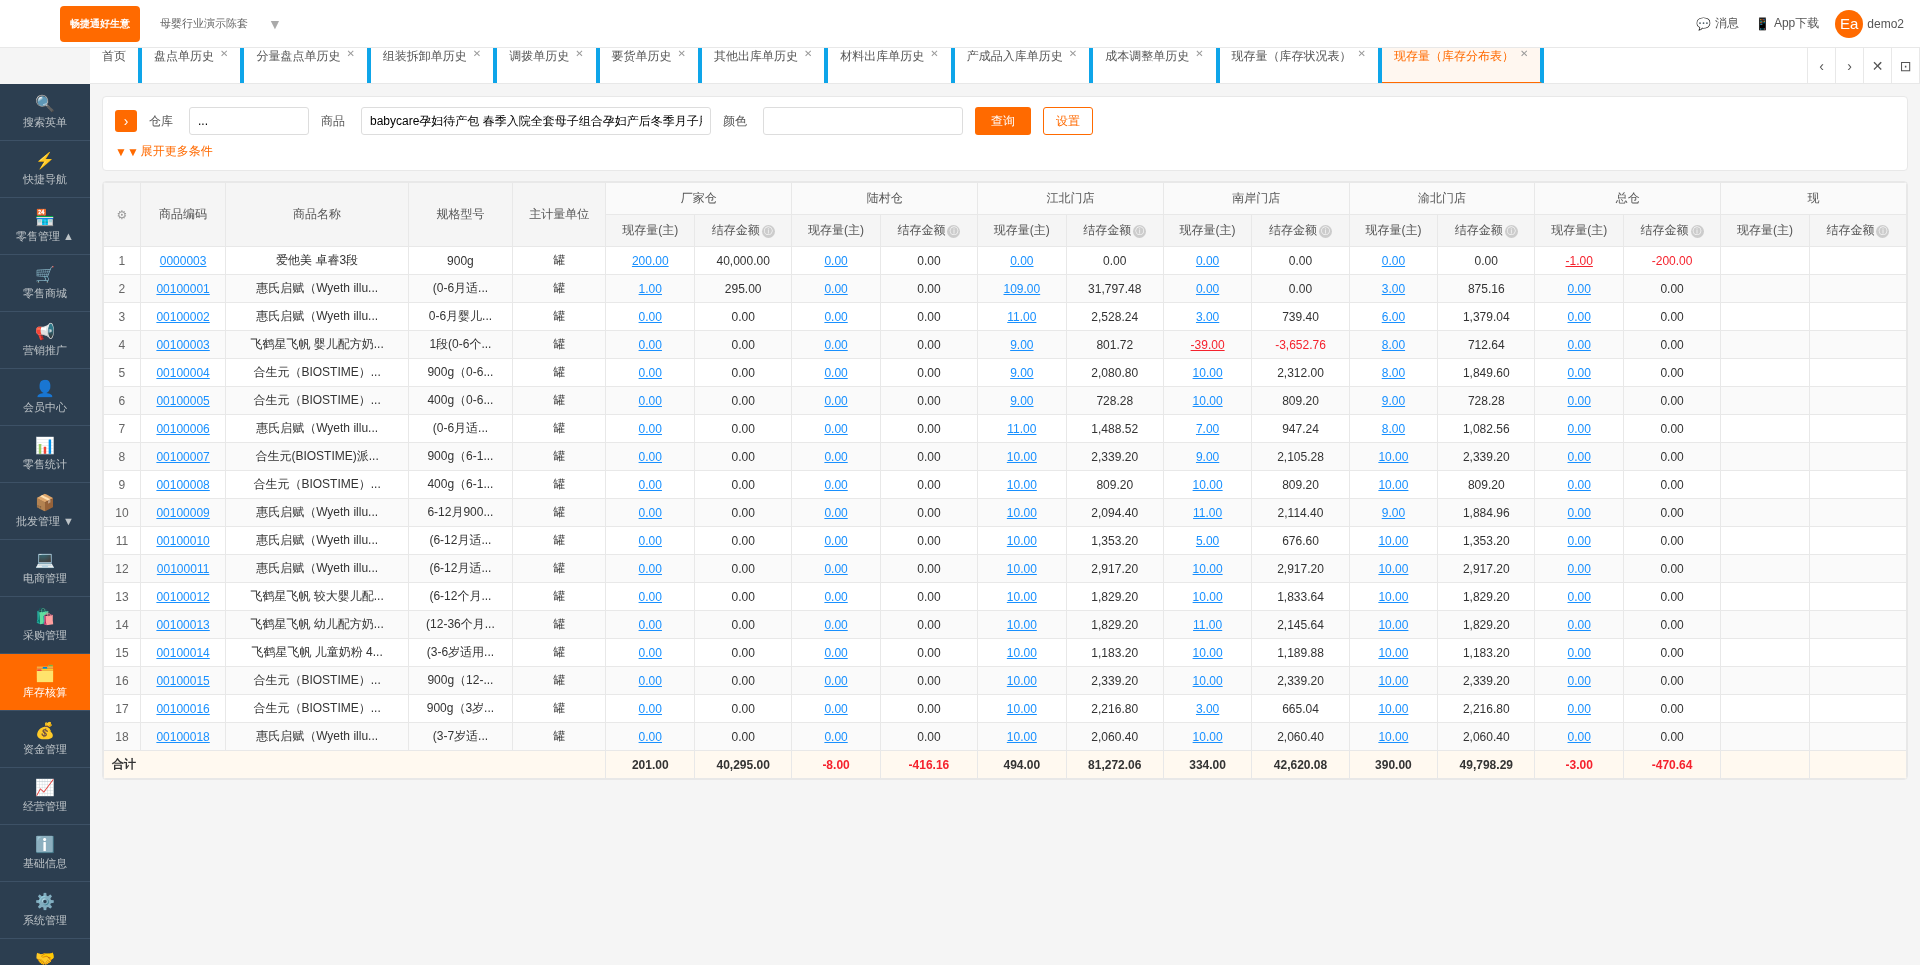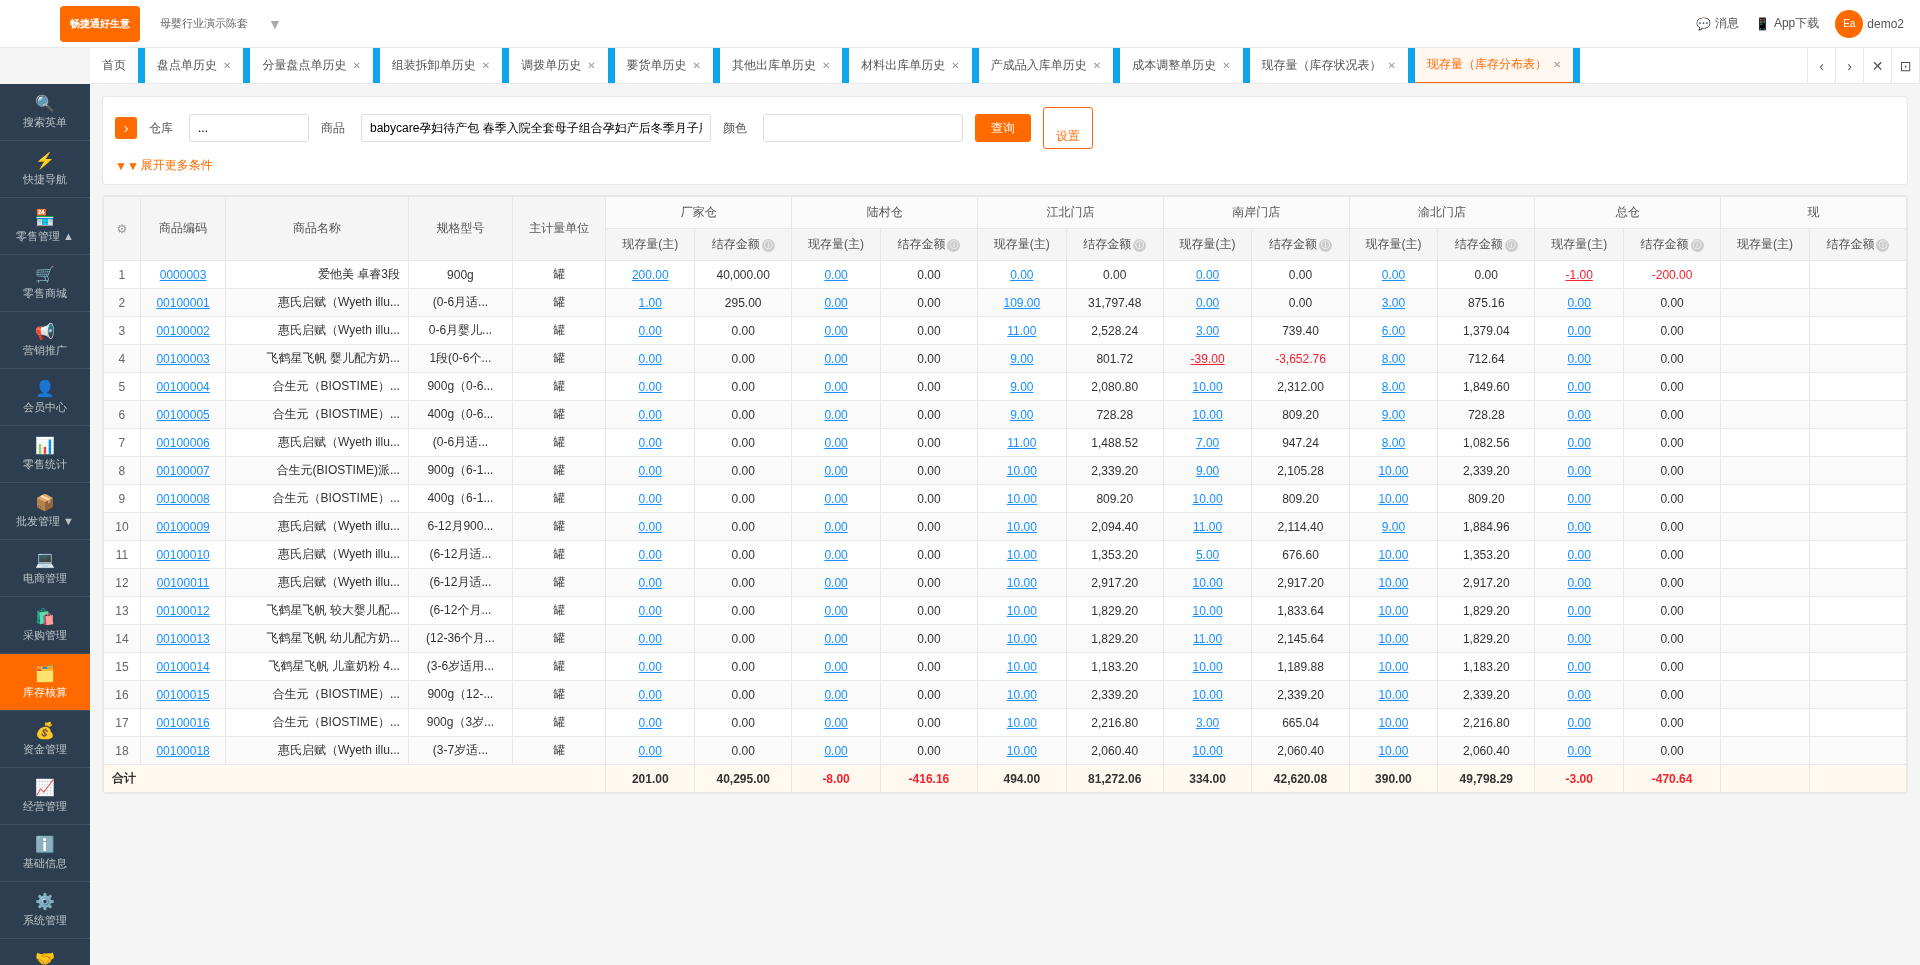--- a/index.html
+++ b/index.html
@@ -51,44 +51,43 @@
       gap: 4px;
       color: #555;
       font-size: 12px;
       cursor: pointer;
     }
     .avatar {
       width: 28px; height: 28px;
       border-radius: 50%;
       background: #ff6a00;
       display: flex; align-items: center; justify-content: center;
-      color: #fff; font-size: 10px;
+      color: #fff; font-size: 15px;
     }
 
     
     .tab-bar {
       position: fixed;
       top: 48px; left: 90px; right: 0;
       height: 36px;
       background: #fff;
       border-bottom: 1px solid #e8e8e8;
       display: flex;
       align-items: center;
       overflow: hidden;
       z-index: 99;
     }
     .tab-item {
       height: 36px;
       padding: 0 12px;
       display: flex;
-      align-items: center;
       gap: 4px;
       font-size: 12px;
       color: #555;
-      border-right: 7px solid #0ea5e9;
+      border-right: 4px solid #0ea5e9;
       cursor: pointer;
       white-space: nowrap;
       flex-shrink: 0;
     }
     .tab-item.active {
       background: #fff7f0;
       color: #ff6a00;
       border-bottom: 2px solid #ff6a00;
     }
     .tab-close {
@@ -227,21 +226,21 @@
       padding: 5px 16px;
       cursor: pointer;
       font-size: 12px;
       height: 28px;
     }
     .btn-setting {
       background: #fff;
       color: #ff6a00;
       border: 1px solid #ff6a00;
       border-radius: 3px;
-      padding: 20px 12px;
+      padding: 4px 12px;
       cursor: pointer;
       font-size: 12px;
       height: 28px;
     }
 
     
     .table-container {
       background: #fff;
       border: 1px solid #e8e8e8;
       border-radius: 4px;
@@ -267,21 +266,21 @@
     thead th.group-header {
       background: #fafafa;
     }
     tbody tr:nth-child(even) { background: #fafafa; }
     tbody td {
       padding: 5px 8px;
       border: 1px solid #e8e8e8;
       text-align: center;
       white-space: nowrap;
     }
-    .td-left { text-align: right; }
+    .td-left { text-align: center; }
     .td-link { color: #1890ff; cursor: pointer; text-decoration: underline; }
     .td-red { color: #f5222d; }
     .summary-row {
       background: #fff9f0 !important;
       font-weight: bold;
     }
     .summary-row td {
       background: #fff9f0;
     }
     .col-num { color: #666; }

